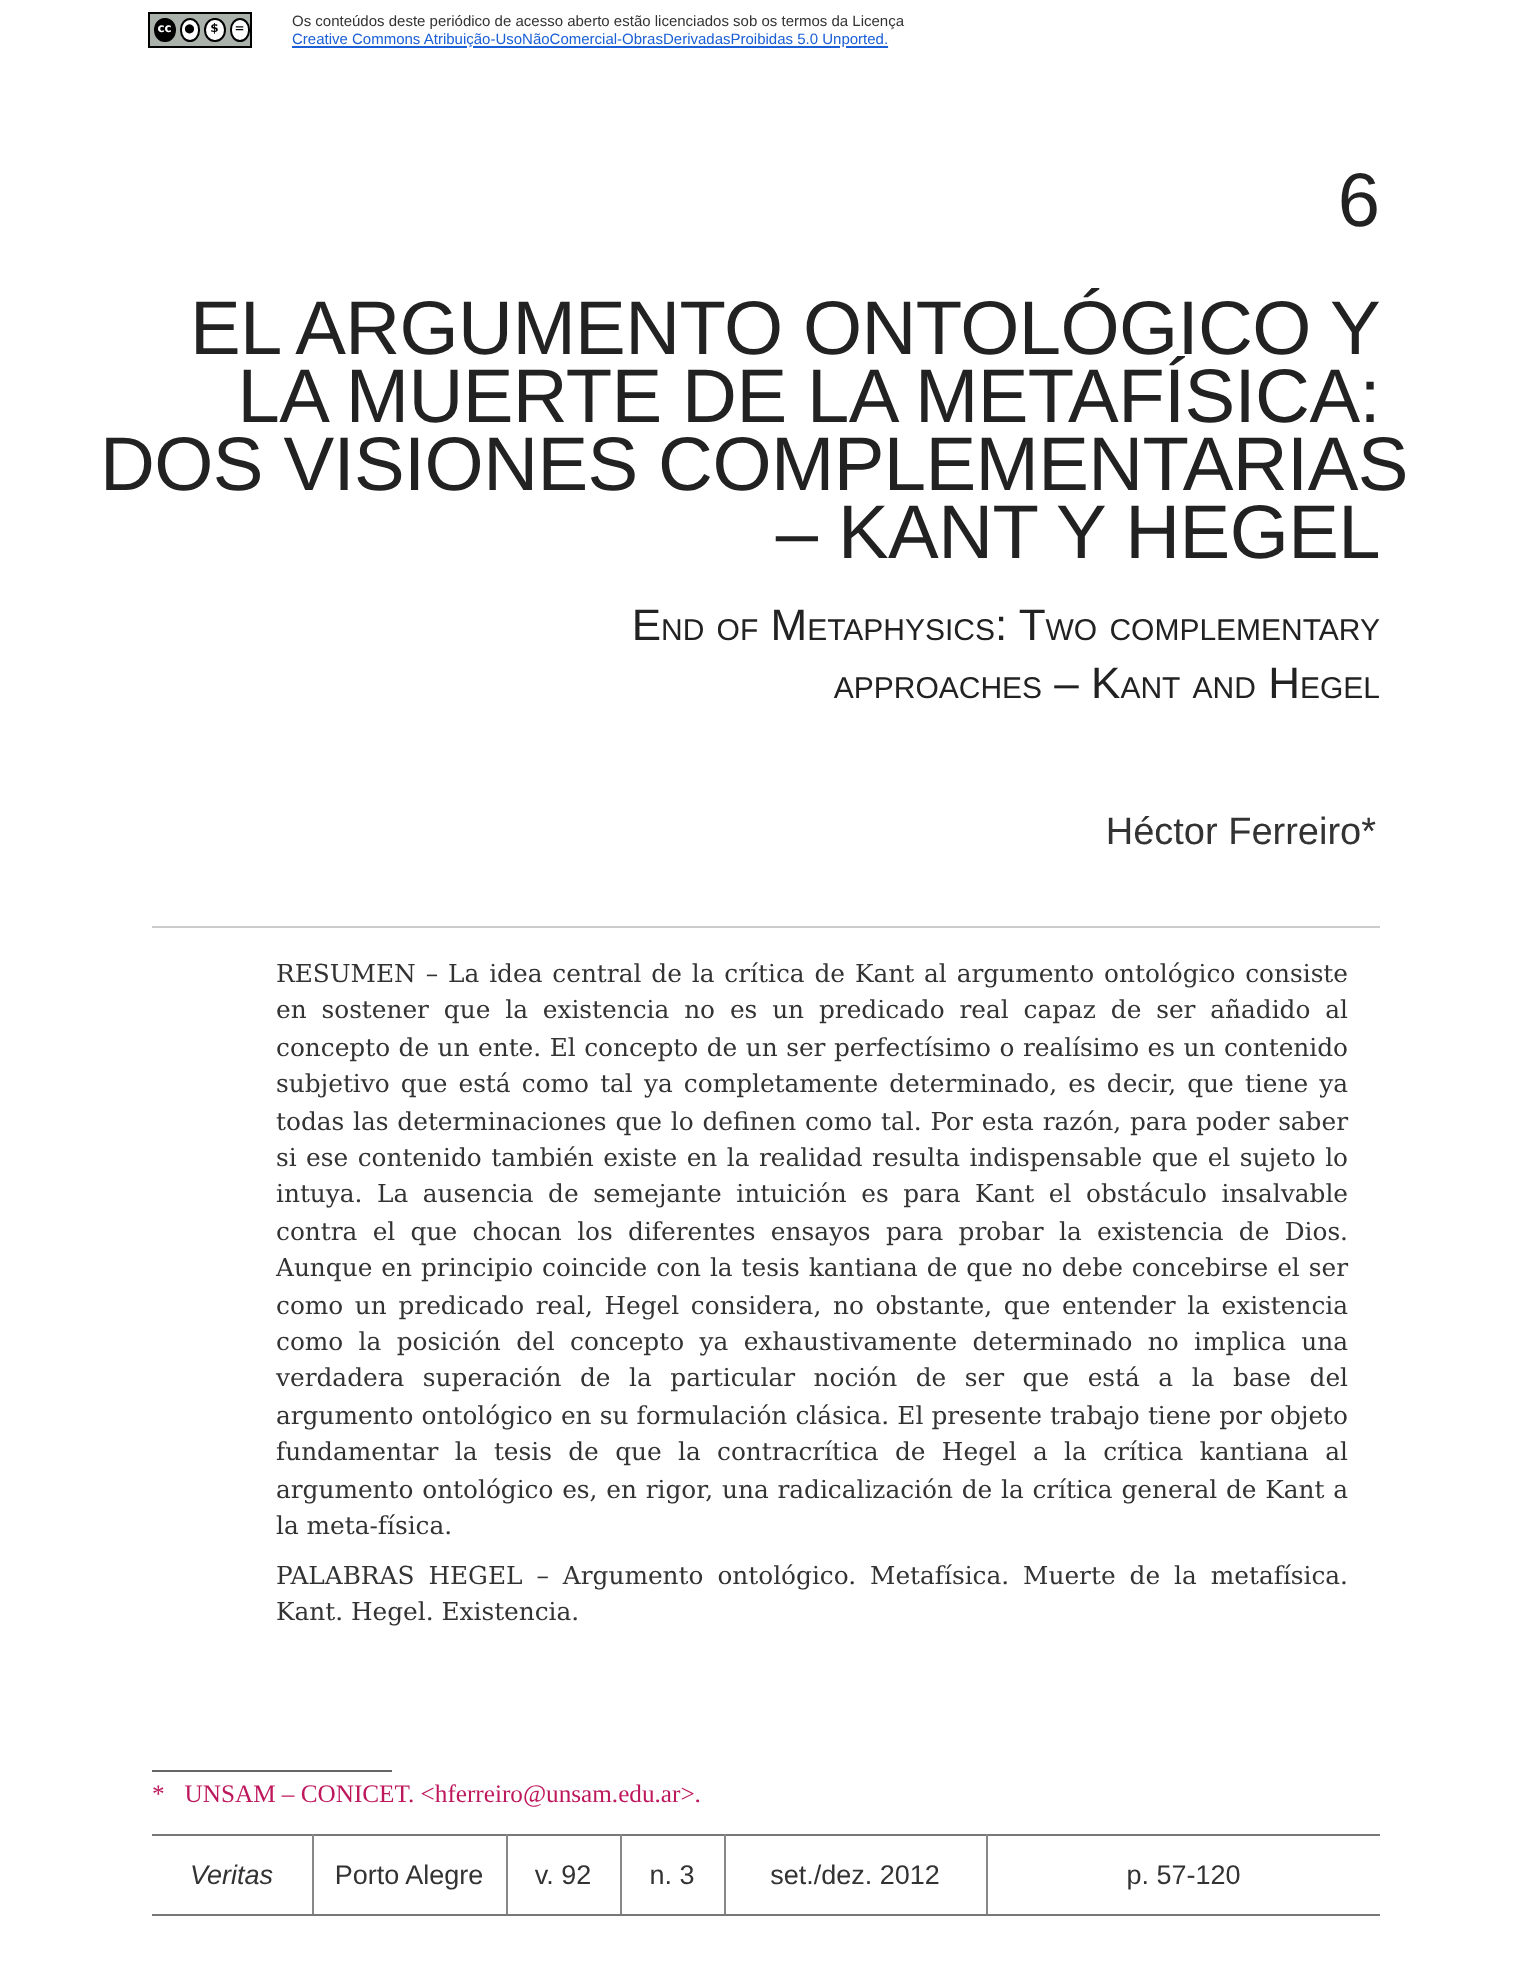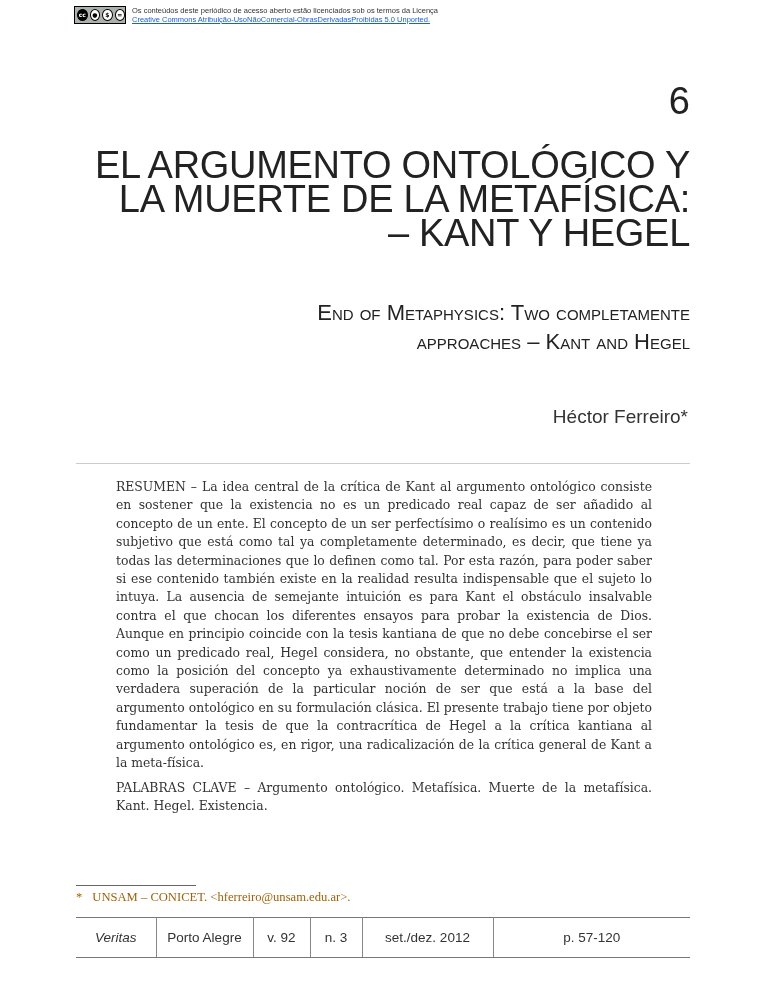--- a/index.html
+++ b/index.html
@@ -14,21 +14,21 @@
       color: #2a2a2a;
     }
 
     
     .license {
       position: absolute;
       left: 74px;
       top: 6px;
       display: flex;
       align-items: flex-start;
-      gap: 6px;
+      gap: 20px;
     }
     .cc-badge {
       width: 52px;
       height: 18px;
       background: #aab2ab;
       border: 1px solid #000;
       display: flex;
       align-items: center;
       padding-left: 2px;
       gap: 2px;
@@ -121,21 +121,21 @@
       top: 463px;
       width: 614px;
       height: 1px;
       background: #555;
       border-bottom: 1px solid #ccc;
     }
 
     
     .abstract-block {
       position: absolute;
-      left: 116px;
+      left: 138px;
       top: 478px;
       width: 536px;
       font-family: "DejaVu Serif", serif;
       font-size: 12.4px;
       line-height: 18.4px;
       color: #333;
       text-align: justify;
     }
     .abstract-block p { margin: 0; }
     .keywords { margin-top: 6px !important; }
@@ -149,21 +149,21 @@
       width: 120px;
       height: 1px;
       background: #666;
     }
     .footnote {
       position: absolute;
       left: 76px;
       top: 890px;
       font-family: "Liberation Serif", serif;
       font-size: 12.6px;
-      color: #a16207;
+      color: #be185d;
     }
     .footnote .star { margin-right: 10px; }
 
     
     .cite-table {
       position: absolute;
       left: 76px;
       top: 917px;
       width: 614px;
       height: 41px;
@@ -199,35 +199,36 @@
     <div>Os conteúdos deste periódico de acesso aberto estão licenciados sob os termos da Licença</div>
     <div class="license-link">Creative Commons Atribuição-UsoNãoComercial-ObrasDerivadasProibidas 5.0 Unported.</div>
   </div>
 </div>
 
 <div class="chapter-num">6</div>
 
 <div class="title-es">
   <div>EL ARGUMENTO ONTOLÓGICO Y</div>
   <div>LA MUERTE DE LA METAFÍSICA:</div>
+  <div>DOS VISIONES COMPLEMENTARIAS</div>
   <div>– KANT Y HEGEL</div>
 </div>
 
 <div class="title-en">
-  <div>End of Metaphysics: Two completamente</div>
+  <div>End of Metaphysics: Two complementary</div>
   <div>approaches – Kant and Hegel</div>
 </div>
 
 <div class="author">Héctor Ferreiro*</div>
 
 <div class="divider"></div>
 
 <div class="abstract-block">
   <p>RESUMEN – La idea central de la crítica de Kant al argumento ontológico consiste en sostener que la existencia no es un predicado real capaz de ser añadido al concepto de un ente. El concepto de un ser perfectísimo o realísimo es un contenido subjetivo que está como tal ya completamente determinado, es decir, que tiene ya todas las determinaciones que lo definen como tal. Por esta razón, para poder saber si ese contenido también existe en la realidad resulta indispensable que el sujeto lo intuya. La ausencia de semejante intuición es para Kant el obstáculo insalvable contra el que chocan los diferentes ensayos para probar la existencia de Dios. Aunque en principio coincide con la tesis kantiana de que no debe concebirse el ser como un predicado real, Hegel considera, no obstante, que entender la existencia como la posición del concepto ya exhaustivamente determinado no implica una verdadera superación de la particular noción de ser que está a la base del argumento ontológico en su formulación clásica. El presente trabajo tiene por objeto fundamentar la tesis de que la contracrítica de Hegel a la crítica kantiana al argumento ontológico es, en rigor, una radicalización de la crítica general de Kant a la meta-física.</p>
-  <p class="keywords">PALABRAS CLAVE – Argumento ontológico. Metafísica. Muerte de la metafísica. Kant. Hegel. Existencia.</p>
+  <p class="keywords">PALABRAS HEGEL – Argumento ontológico. Metafísica. Muerte de la metafísica. Kant. Hegel. Existencia.</p>
 </div>
 
 <div class="footnote-rule"></div>
 <div class="footnote">
   <span class="star">*</span><span>UNSAM – CONICET. &lt;hferreiro@unsam.edu.ar&gt;.</span>
 </div>
 
 <table class="cite-table">
   <tbody>
       <tr>

